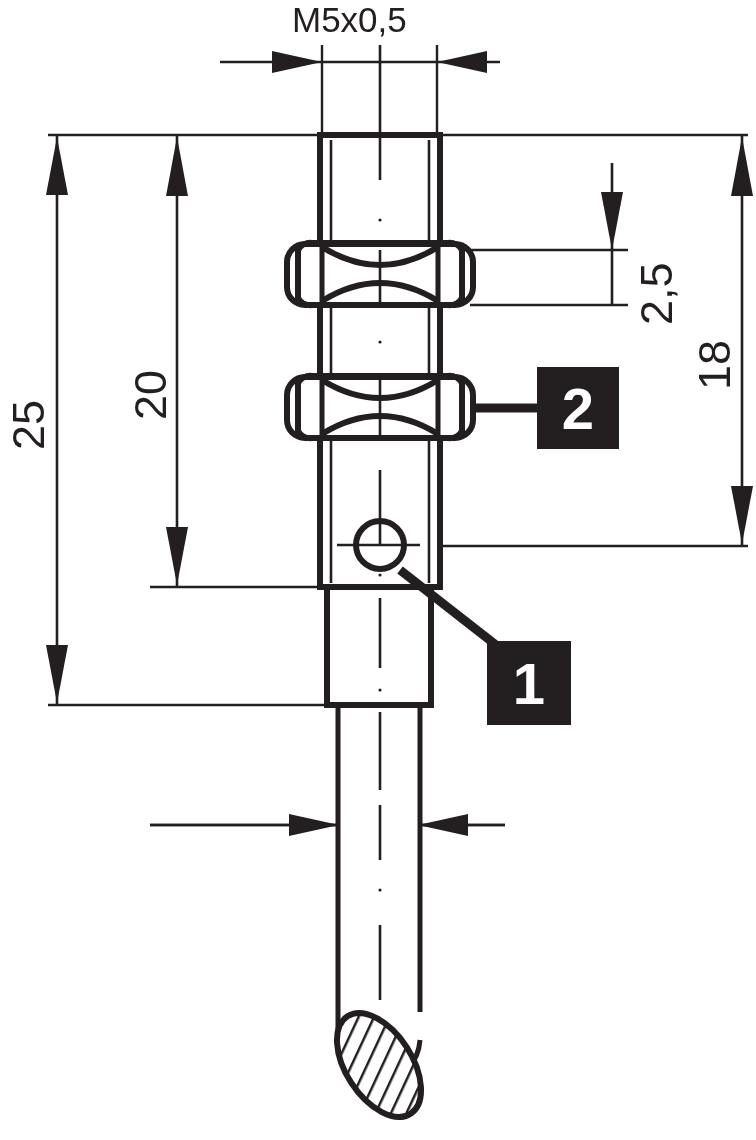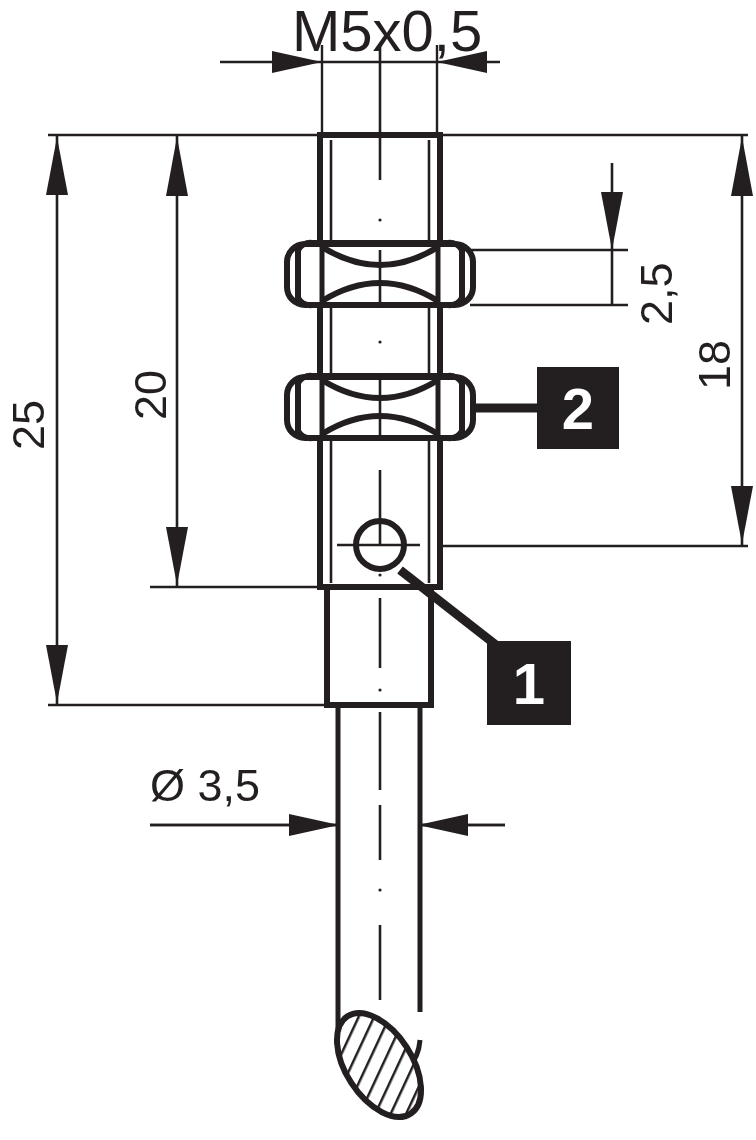--- a/index.html
+++ b/index.html
@@ -154,29 +154,28 @@
     </g>
 
     <g>
       <line x1="400" y1="570" x2="496" y2="645" stroke="#231f20" stroke-width="9"></line>
     </g>
     <g>
       <line x1="470" y1="408" x2="540" y2="408" stroke="#231f20" stroke-width="9"></line>
     </g>
   </svg>
 
-  <div class="lbl" style="left:292px;top:2px;font-size:58px;">M5x0,5</div>
+  <div class="lbl" style="left:292px;top:2px;font-size:35px;">M5x0,5</div>
 
   <div class="lbl rot" style="left:6px;top:450px;font-size:45px;">25</div>
 
   <div class="lbl rot" style="left:128px;top:420px;font-size:45px;">20</div>
 
   <div class="lbl rot" style="left:634px;top:325px;font-size:45px;">2,5</div>
 
   <div class="lbl rot" style="left:692px;top:390px;font-size:45px;">18</div>
 
-  <div class="lbl" style="left:150px;top:763px;font-size:45px;">Ø 3,5</div>
 
   <div class="callout" style="left:487px;top:641px;width:84px;height:84px;font-size:58px;">1</div>
 
   <div class="callout" style="left:537px;top:367px;width:82px;height:82px;font-size:58px;">2</div>
 
 </div>
 
 </body></html>

